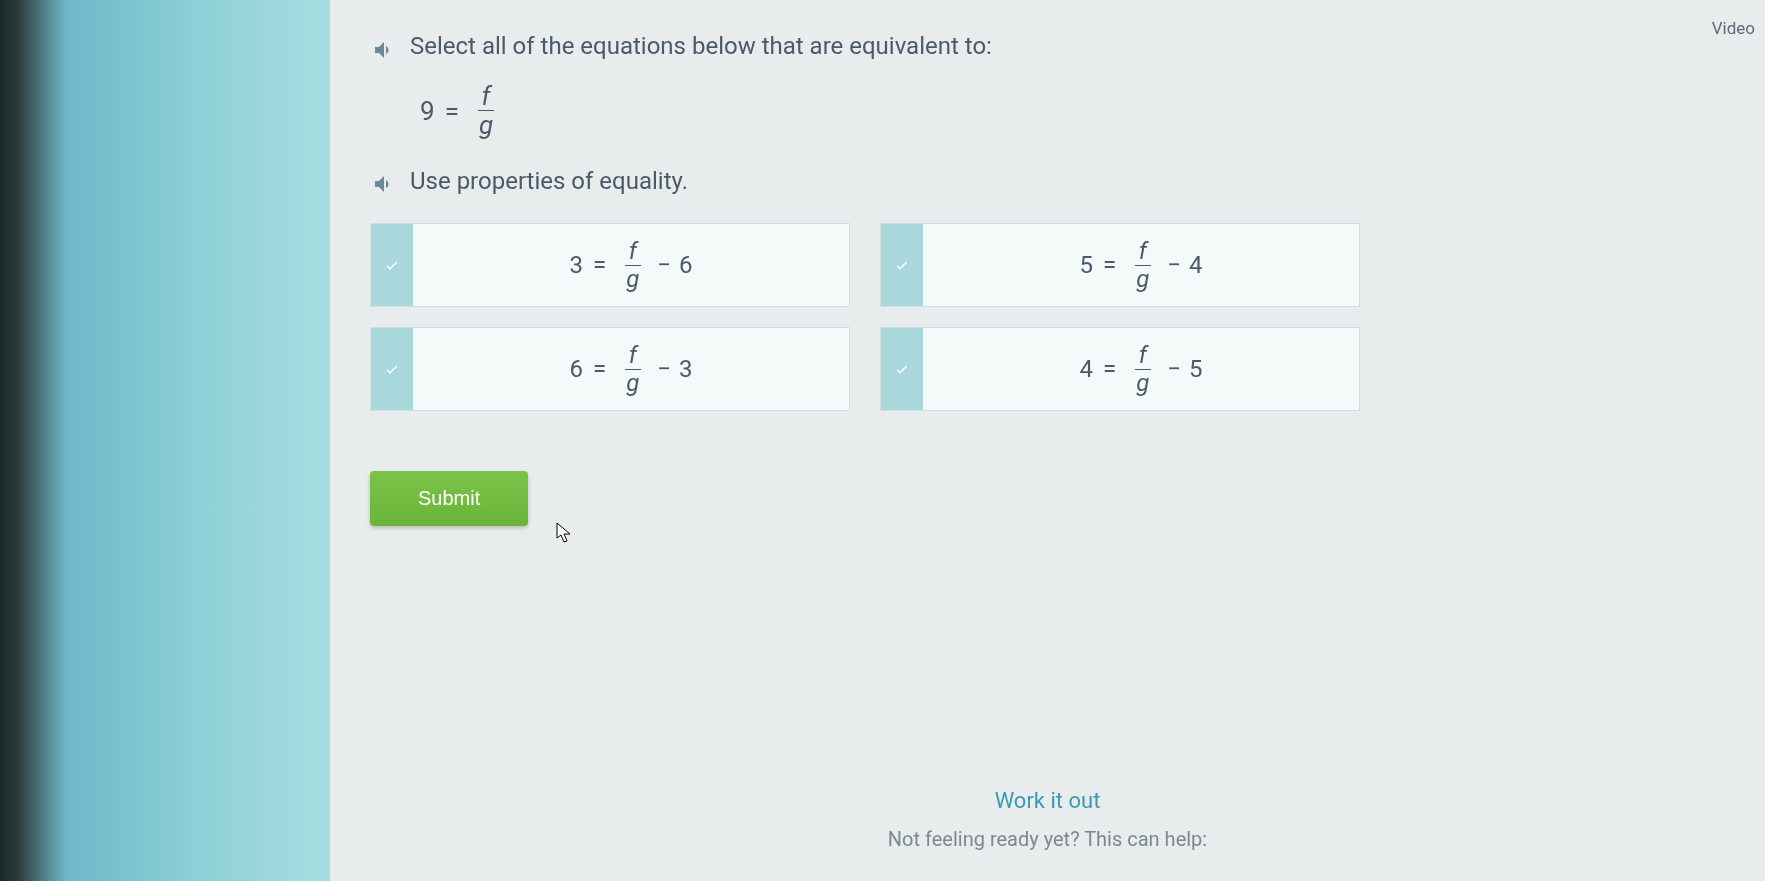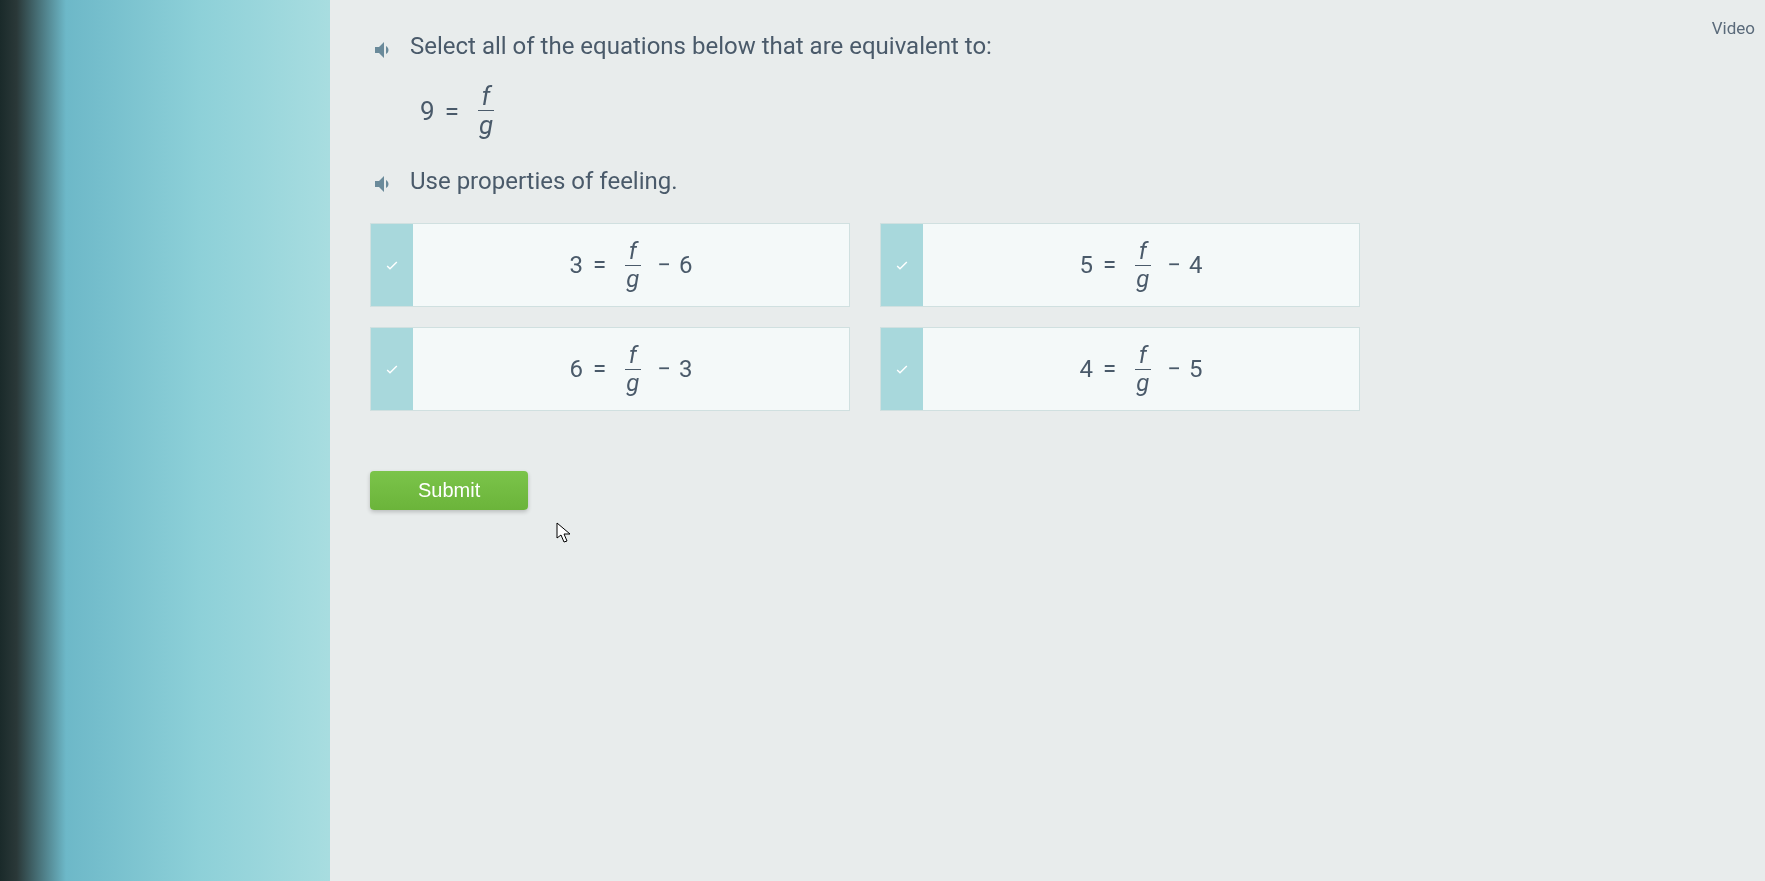--- a/index.html
+++ b/index.html
@@ -119,21 +119,21 @@
       display: flex;
       align-items: center;
       justify-content: center;
       color: #4a5a6a;
       font-size: 24px;
     }
     .submit-btn {
       background: linear-gradient(to bottom, #7bc44a, #6bb43a);
       color: #fff;
       border: none;
-      padding: 8px 48px;
+      padding: 16px 48px;
       font-size: 20px;
       border-radius: 4px;
       cursor: pointer;
       box-shadow: 0 2px 4px rgba(0,0,0,0.2);
     }
     .cursor-arrow {
       position: absolute;
       left: 556px;
       top: 522px;
       pointer-events: none;
@@ -192,21 +192,21 @@
       <span class="den">g</span>
     </span>
   </div>
 
   <div class="prompt-row">
     <div class="speaker-icon">
       <svg viewBox="0 0 24 24">
           <path d="M3 9v6h4l5 5V4L7 9H3zm13.5 3c0-1.77-1.02-3.29-2.5-4.03v8.05c1.48-.73 2.5-2.25 2.5-4.02z"></path>
         </svg>
     </div>
-    <div class="prompt-text">Use properties of feeling.</div>
+    <div class="prompt-text">Use properties of equality.</div>
   </div>
 
   <div class="options-grid">
 
     <div class="option-card">
       <div class="option-checkbox">
         <svg width="16" height="16" viewBox="0 0 24 24">
             <path fill="#ffffff" d="M9 16.2l-3.5-3.5L4 14.2 9 19.2 20 8.2l-1.5-1.5z"></path>
           </svg>
       </div>
@@ -273,20 +273,24 @@
         </span>
         <span class="eq-text minus-op">−</span>
         <span class="eq-text">5</span>
       </div>
     </div>
 
   </div>
 
   <button class="submit-btn">Submit</button>
 
+  <div class="footer-help">
+    <div class="work-it-out">Work it out</div>
+    <div class="not-ready">Not feeling ready yet? This can help:</div>
+  </div>
 
 </div>
 
 <div class="cursor-arrow">
   <svg viewBox="0 0 18 22">
       <path fill="#fff" stroke="#000" stroke-width="1" d="M1 1 L1 16 L5 13 L8 20 L11 19 L8 12 L14 12 Z"></path>
     </svg>
 </div>
 
 </body></html>

